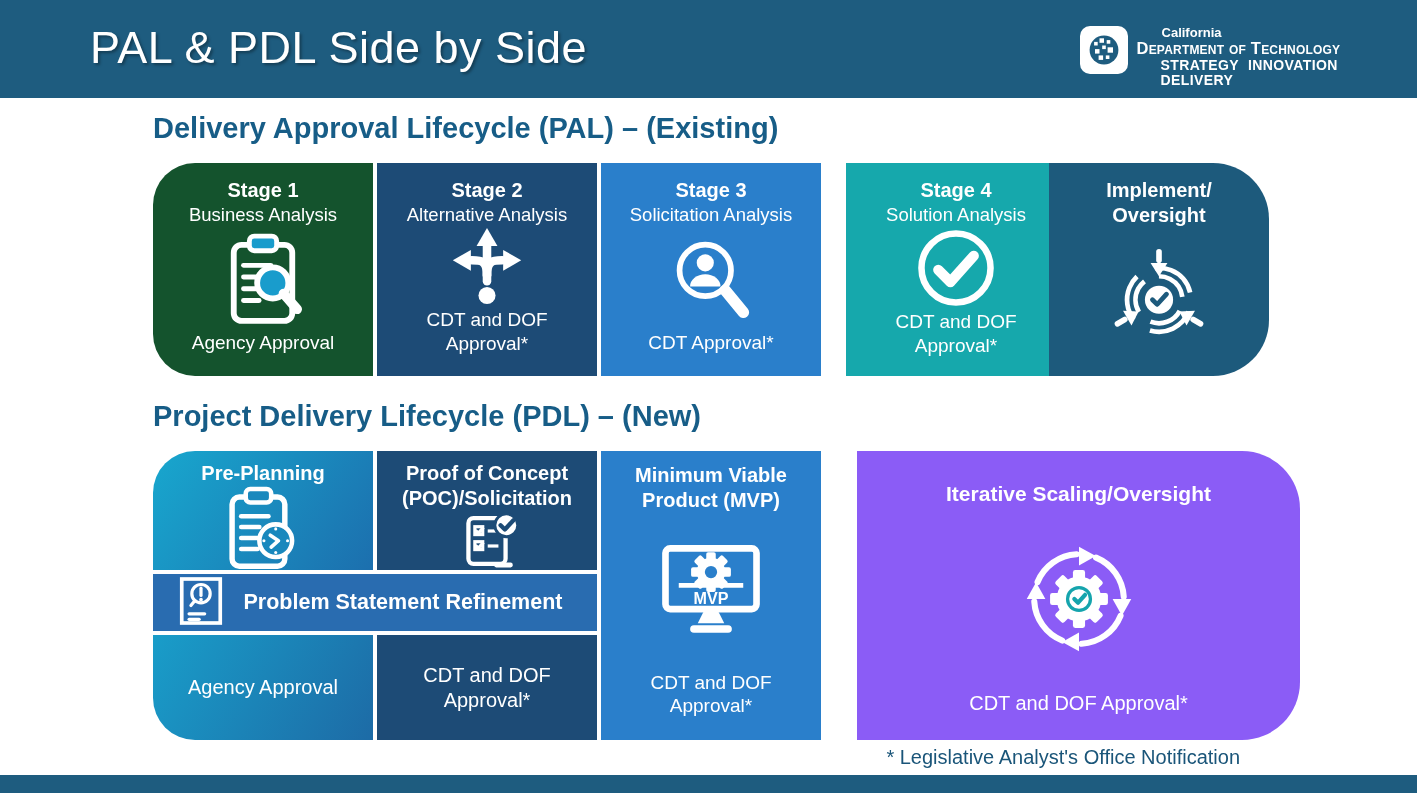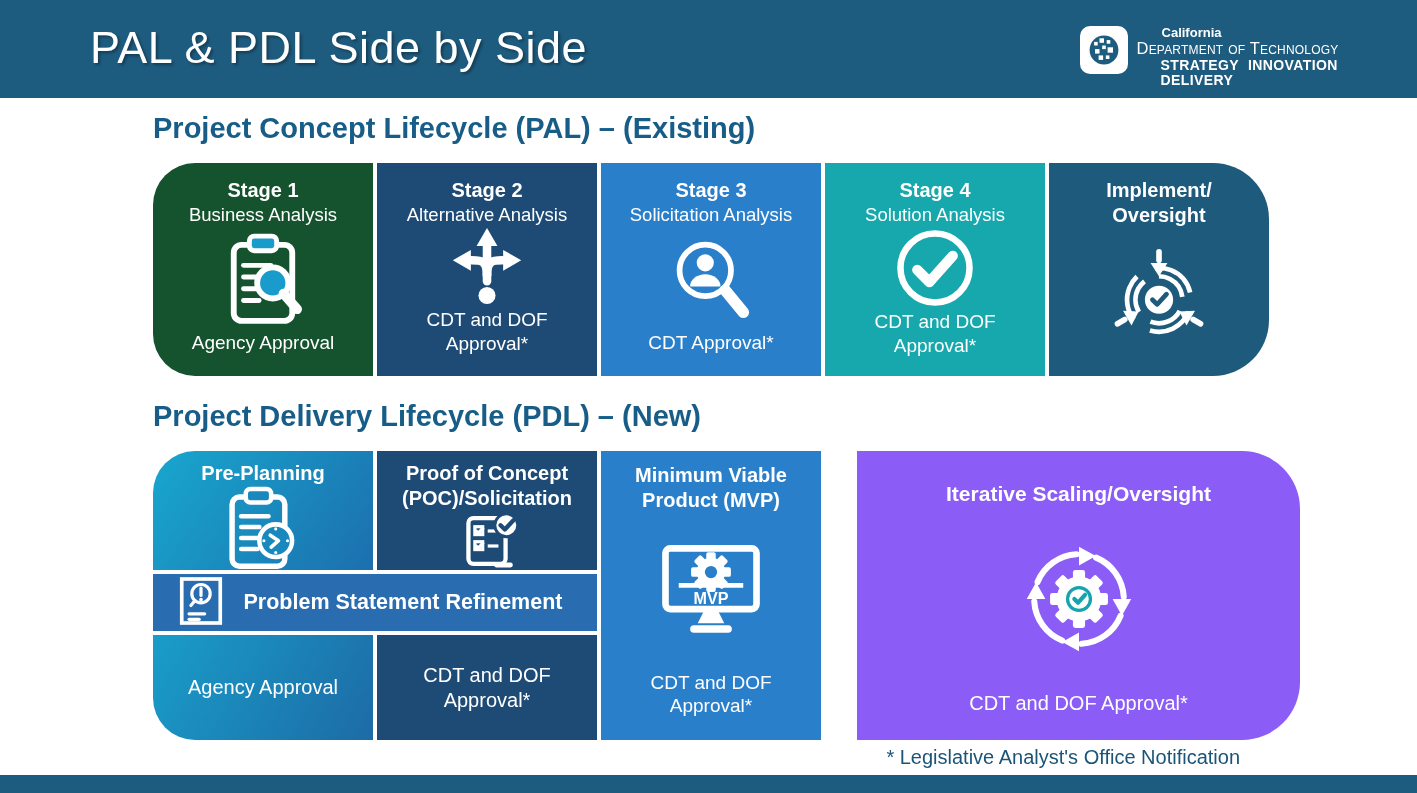--- a/index.html
+++ b/index.html
@@ -8,21 +8,21 @@
 
   
   .header-bar{position:absolute;left:0;top:0;width:1417px;height:98px;background:#1E5C7F;}
   .slide-title{position:absolute;left:90px;top:22px;font-size:45px;font-weight:normal;color:#fff;
                letter-spacing:0.5px;text-shadow:2px 2px 3px rgba(0,0,0,0.35);}
   .logo{position:absolute;left:1080px;top:26px;display:flex;align-items:flex-start;}
   .logo-badge{width:48px;height:48px;background:#fff;border-radius:10px;display:flex;
               align-items:center;justify-content:center;}
   .logo-text{margin-left:9px;color:#fff;line-height:1.05;}
   .logo-state{font-size:13px;font-weight:bold;padding-left:25px;}
-  .logo-dept{font-size:16.5px;font-weight:normal;font-variant:small-caps;letter-spacing:0.2px;}
+  .logo-dept{font-size:16.5px;font-weight:bold;font-variant:small-caps;letter-spacing:0.2px;}
   .logo-tagline{font-size:14px;font-weight:bold;letter-spacing:0.4px;word-spacing:5px;padding-left:24px;margin-top:1px;}
 
   
   .section-heading{position:absolute;left:153px;font-size:29px;font-weight:bold;color:#175D87;}
   .pal-heading{top:112px;}
   .pdl-heading{top:400px;}
 
   
   .card{position:absolute;color:#fff;display:flex;flex-direction:column;align-items:center;
         text-align:center;box-sizing:border-box;}
@@ -30,21 +30,21 @@
   .card-title{font-size:20px;font-weight:bold;line-height:1.25;}
   .card-sub{font-size:18.5px;line-height:1.25;}
   .card-icon{flex:1;display:flex;align-items:center;justify-content:center;}
   .card-approval{font-size:19px;line-height:1.25;margin-bottom:8px;}
 
   
   .pal-card{top:163px;width:220px;height:213px;}
   .pal-1{left:153px;border-radius:42px 0 0 42px;}
   .pal-2{left:377px;}
   .pal-3{left:601px;}
-  .pal-4{left:825px;}
+  .pal-4{left:846px;}
   .pal-5{left:1049px;border-radius:0 56px 56px 0;}
 
   
   .preplan{left:153px;top:451px;width:220px;height:119px;border-radius:42px 0 0 0;
            background:linear-gradient(125deg,#18A7CE 0%,#1C6FAE 100%);padding:10px 8px 6px;}
   .poc{left:377px;top:451px;width:220px;height:119px;padding:10px 8px 6px;}
   .problem-bar{left:153px;top:574px;width:444px;height:57px;flex-direction:row;
                align-items:center;padding:0 0 0 26px;}
   .problem-label{flex:1;font-size:21.5px;font-weight:bold;text-align:center;padding-right:14px;}
   .agency{left:153px;top:635px;width:220px;height:105px;border-radius:0 0 0 42px;
@@ -84,21 +84,21 @@
         </g>
       </svg>
     </div>
     <div class="logo-text">
       <div class="logo-state">California</div>
       <div class="logo-dept">Department of Technology</div>
       <div class="logo-tagline">STRATEGY INNOVATION DELIVERY</div>
     </div>
   </div>
 
-  <div class="section-heading pal-heading">Project Concept Lifecycle (PAL) – (Existing)</div>
+  <div class="section-heading pal-heading">Delivery Approval Lifecycle (PAL) – (Existing)</div>
 
   <div class="card stage-card pal-card pal-1" style="background-color: #14532d;">
     <div class="card-head">
       <div class="card-title">Stage 1</div>
       <div class="card-sub">Business Analysis</div>
     </div>
     <div class="card-icon">
       <svg width="78" height="92" viewBox="0 0 80 94">
         <rect x="10" y="12" width="60" height="78" rx="8" fill="none" stroke="#fff" stroke-width="6"></rect>
         <rect x="26" y="3" width="28" height="15" rx="5" fill="#199CCC" stroke="#fff" stroke-width="5"></rect>

